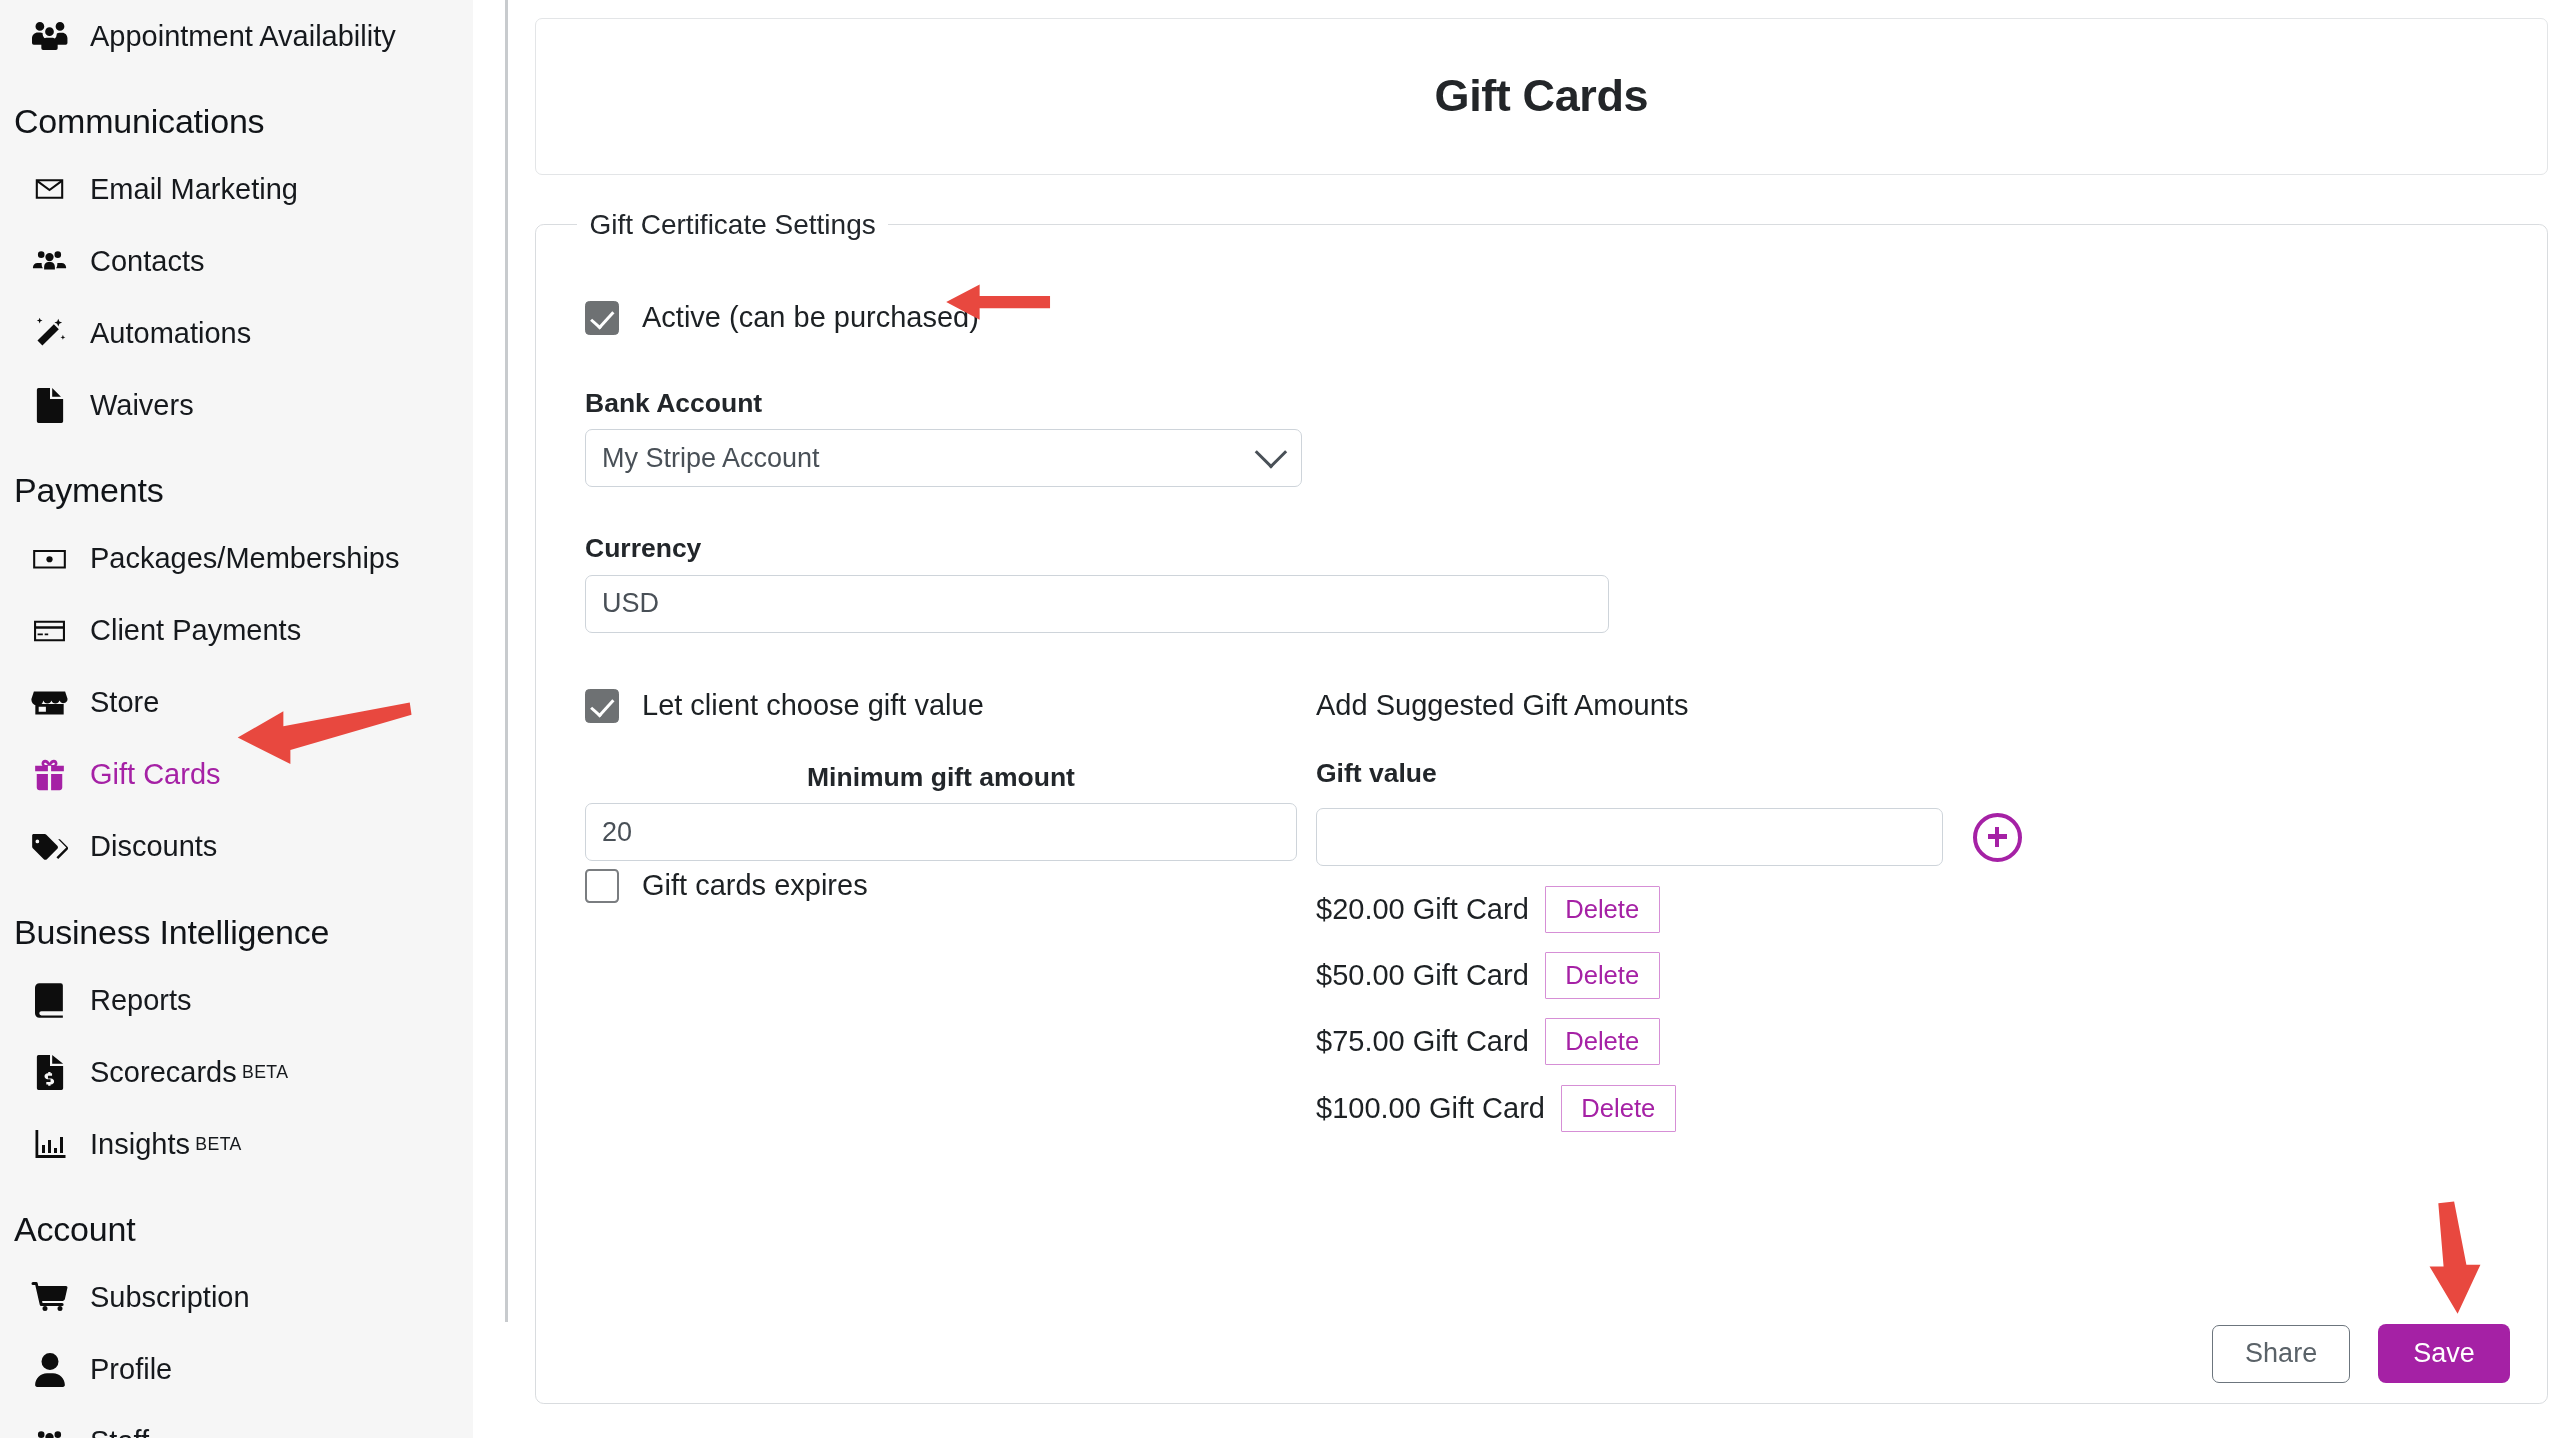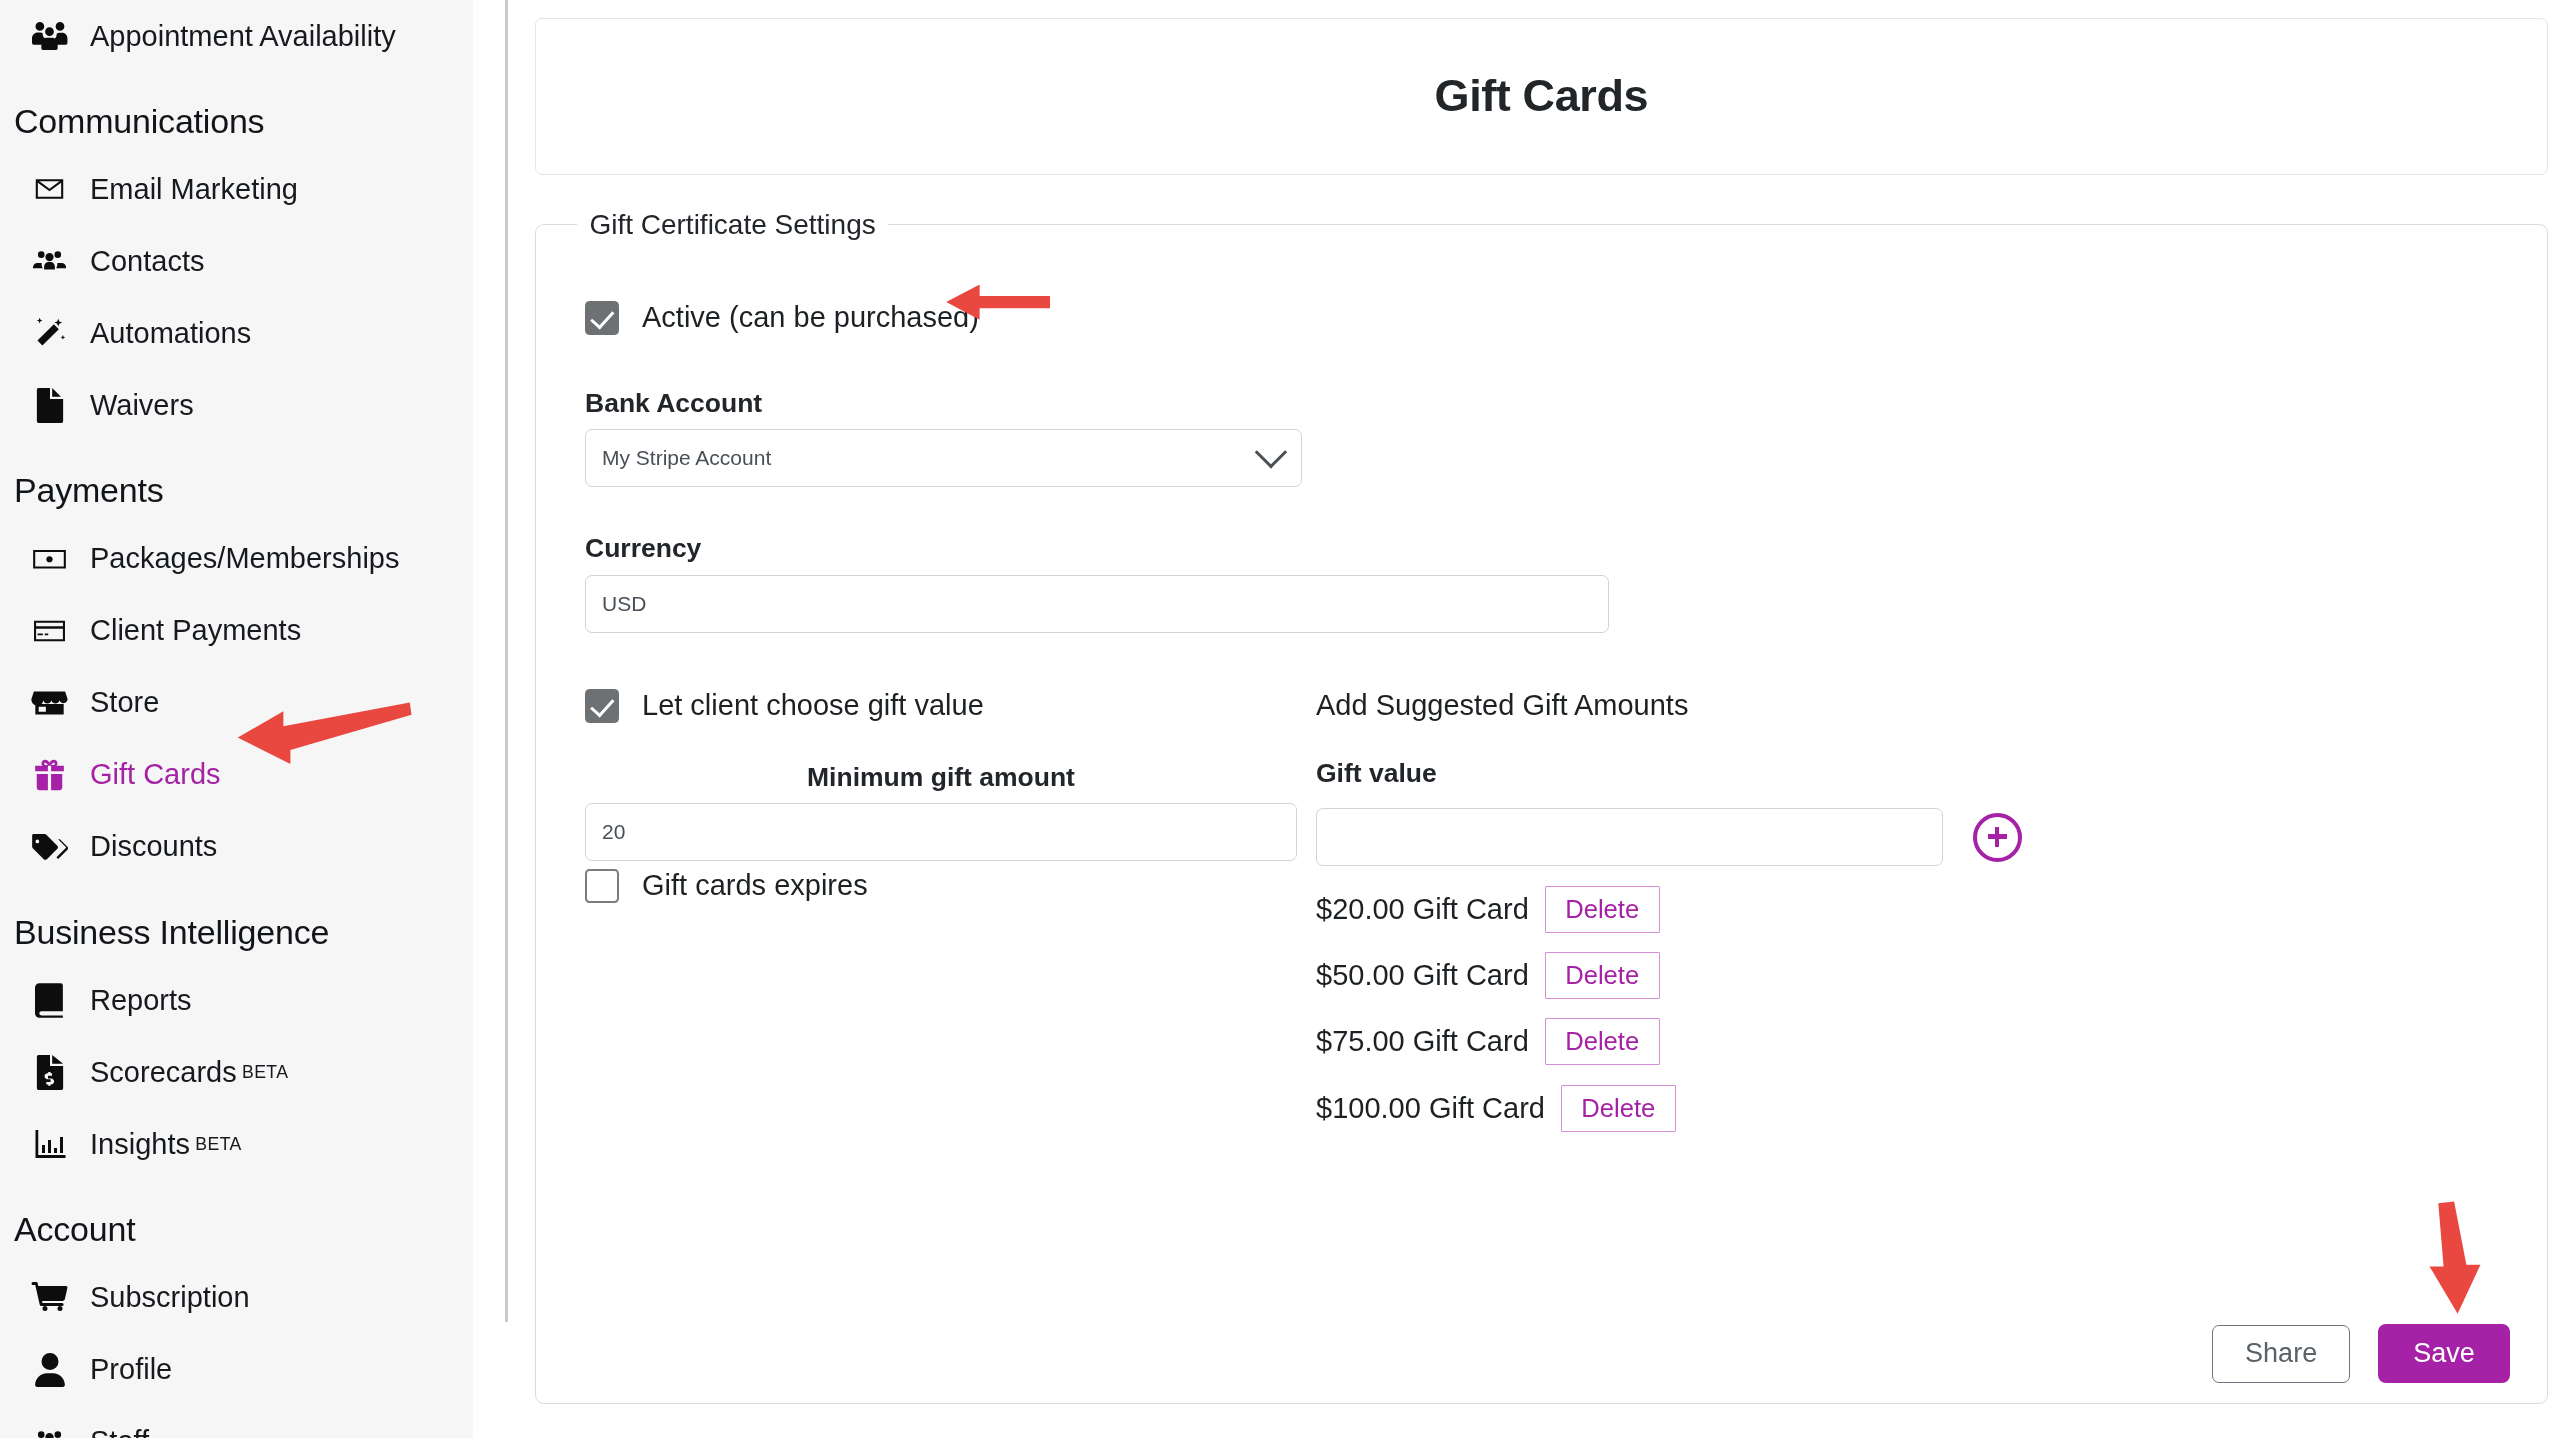--- a/index.html
+++ b/index.html
@@ -140,21 +140,21 @@
     margin: 0 0 10.6px 0;
   }
   .inp {
     border: 1.8px solid #ced4da;
     border-radius: 7px;
     height: 58px;
     background: #fff;
     display: flex;
     align-items: center;
     padding: 0 16px;
-    font-size: 21px;
+    font-size: 27px;
     color: #495057;
     gap: 12px;
   }
   .inp.select { justify-content: space-between; }
   .chev {
     width: 23px; height: 23px;
     border: solid #495057;
     border-width: 0 3.5px 3.5px 0;
     transform: rotate(45deg) translate(-6.2px,-2.6px);
   }

